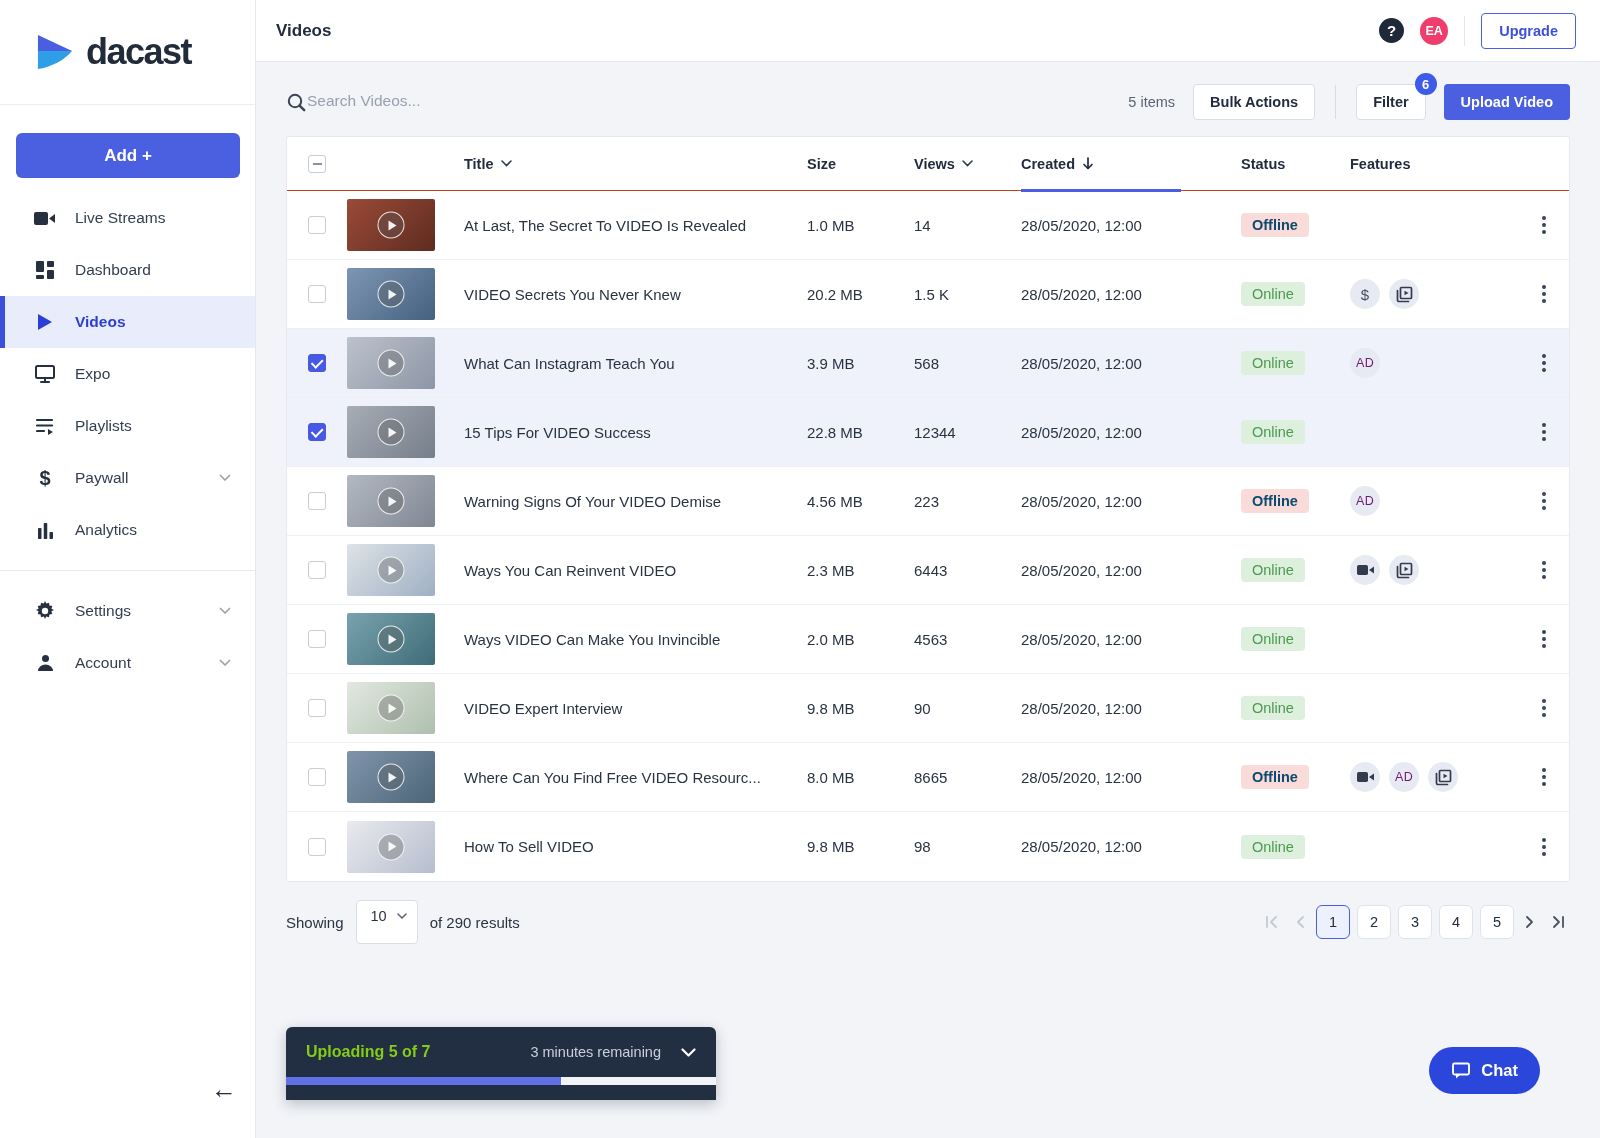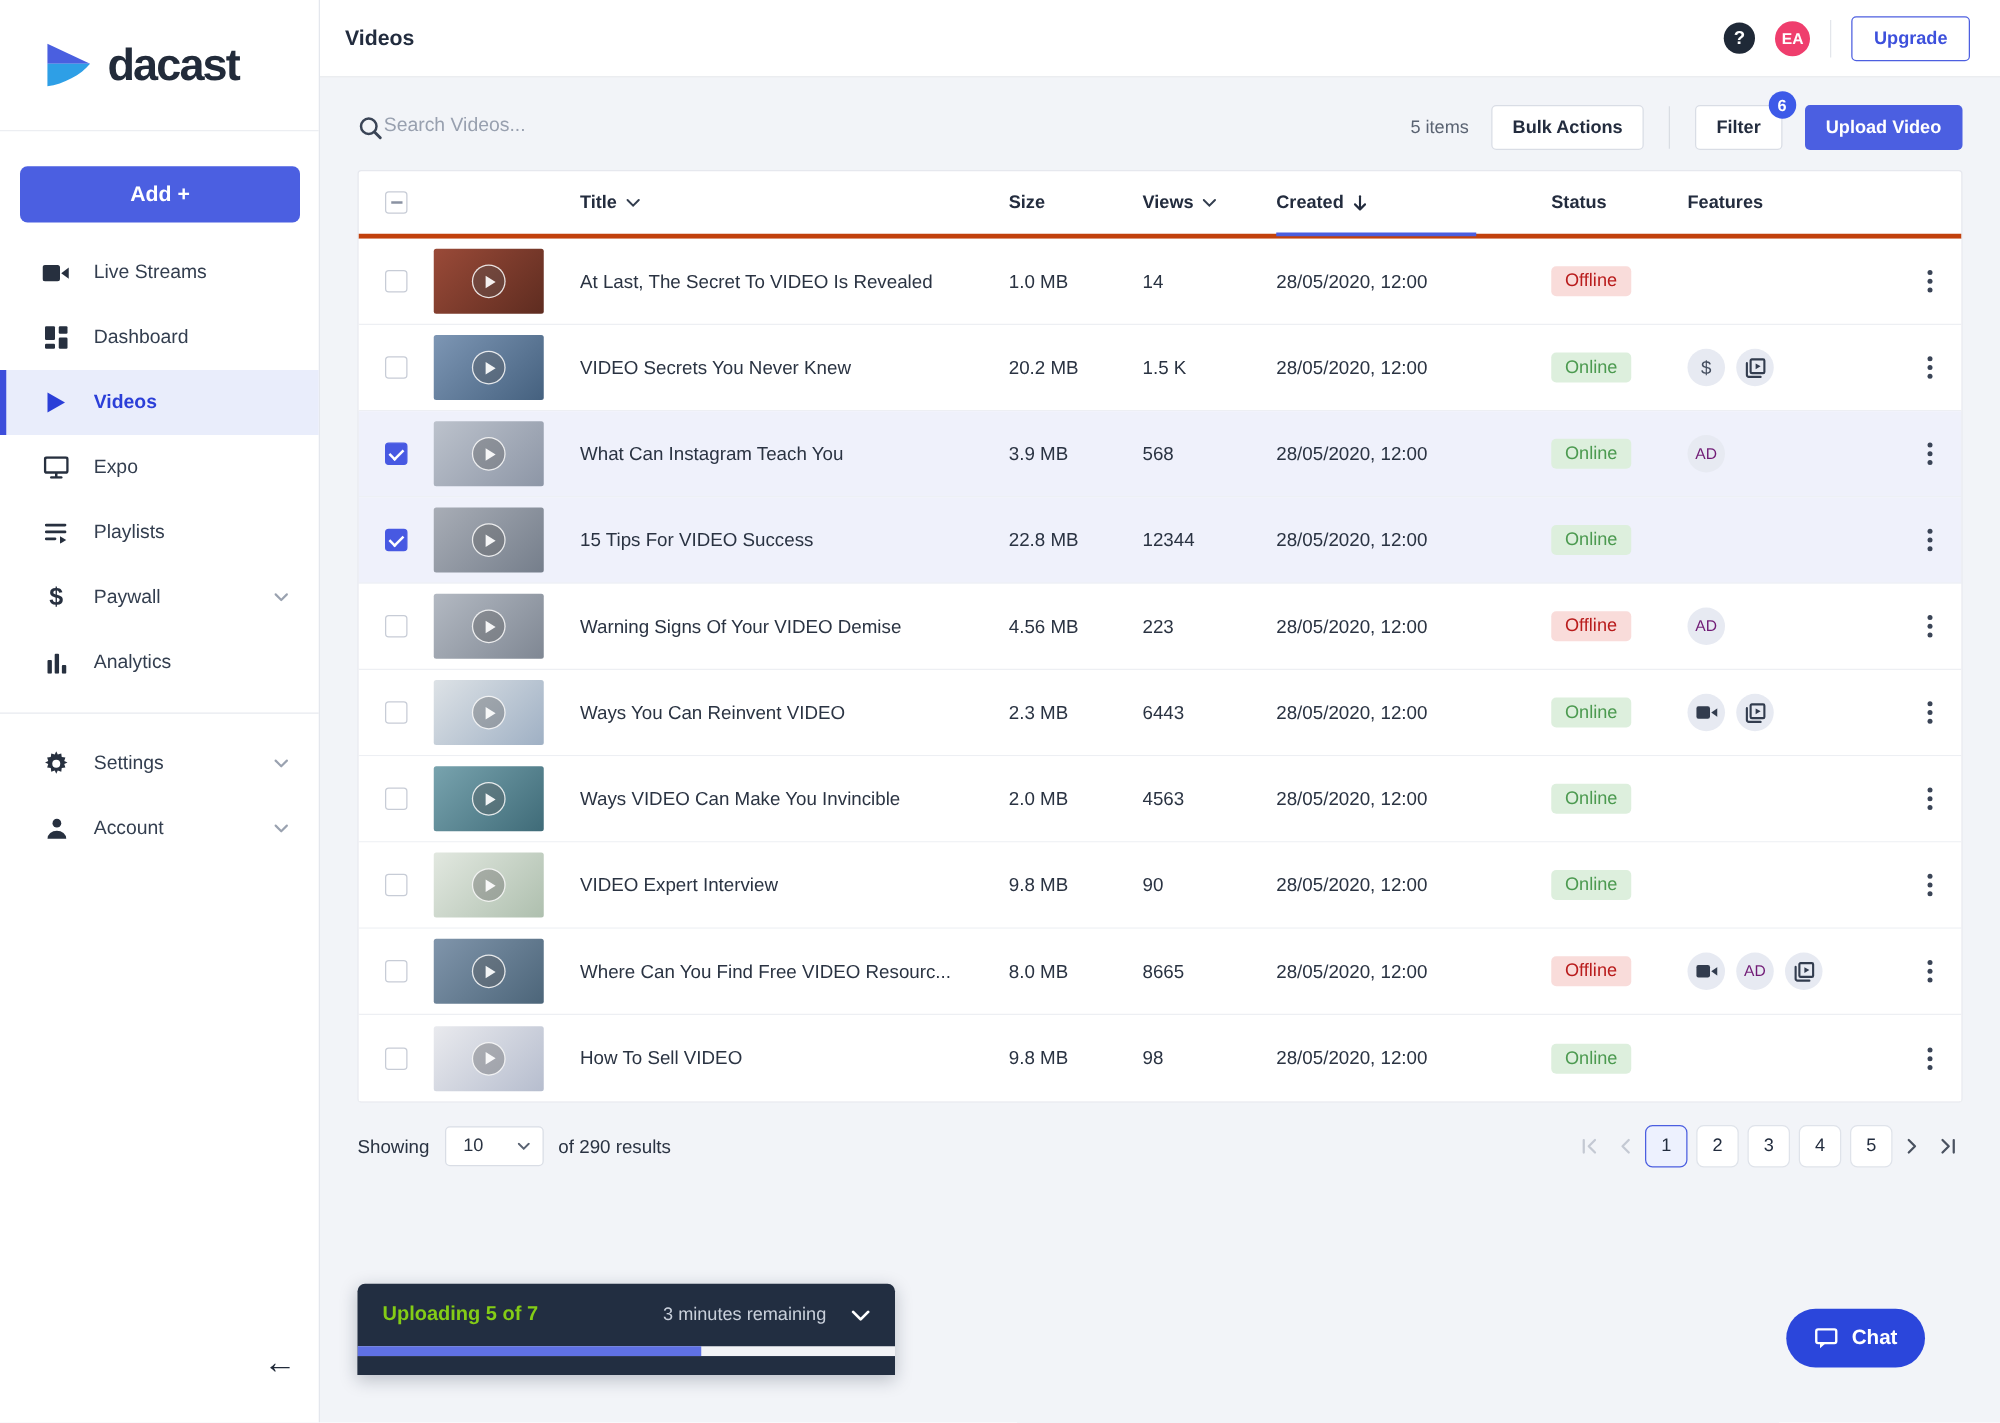--- a/index.html
+++ b/index.html
@@ -55,21 +55,21 @@
   .filter-wrap { position: relative; }
   .filter-badge { position: absolute; top: -11px; right: -11px; width: 22px; height: 22px; border-radius: 50%;
                   background: #3D5AE8; color: #fff; font-size: 13px; font-weight: 700;
                   display: flex; align-items: center; justify-content: center; }
   .upload-btn { background: #4B5FE1; border: none; color: #fff; font-weight: 700; font-size: 14.5px;
                 padding: 10px 17px; border-radius: 4px; margin-left: 18px; cursor: pointer; font-family: inherit; }
 
   
   .table-card { margin: 0 30px; background: #fff; border: 1px solid #E6E8EE; border-radius: 3px; }
   .grid-row { display: grid; grid-template-columns: 60px 117px 1fr 107px 107px 220px 109px 168px 51px; align-items: center; }
-  .thead { height: 54px; border-bottom: 4px solid #c2410c; font-weight: 700; font-size: 14.5px; color: #232C3E; }
+  .thead { height: 54px; border-bottom: 1px solid #c2410c; font-weight: 700; font-size: 14.5px; color: #232C3E; }
   .th { display: flex; align-items: center; gap: 7px; position: relative; height: 100%; }
   .th .sort-chev { color: #333E4F; display: flex; }
   .sort-underline { position: absolute; left: 0; bottom: -2px; width: 160px; height: 3px; background: #4B5EE0; }
   .trow { height: 69px; border-bottom: 1px solid #EDEFF3; cursor: pointer; background: #fff; }
   .trow:last-child { border-bottom: none; }
   .trow.selected { background: #EFF1FB; }
   .c-check { display: flex; justify-content: center; }
   .checkbox { width: 18px; height: 18px; border: 1.5px solid #C7CCD6; border-radius: 3px; background: #fff;
               display: inline-flex; align-items: center; justify-content: center; cursor: pointer; }
   .checkbox.checked { background: #4759E2; border-color: #4759E2; }
@@ -79,35 +79,35 @@
   .thumb { width: 88px; height: 52px; border-radius: 2px; position: relative; overflow: hidden; }
   .play-overlay { position: absolute; left: 50%; top: 50%; transform: translate(-50%,-50%);
                   width: 27px; height: 27px; border-radius: 50%; border: 1.5px solid rgba(255,255,255,0.85);
                   background: rgba(90,90,90,0.35); display: flex; align-items: center; justify-content: center; }
   .play-overlay::after { content: ""; border-left: 8px solid rgba(255,255,255,0.92);
                          border-top: 5px solid transparent; border-bottom: 5px solid transparent; margin-left: 2px; }
   .c-title { font-size: 15px; color: #2A3342; white-space: nowrap; overflow: hidden; text-overflow: ellipsis; padding-right: 14px; }
   .c-size, .c-views, .c-created { font-size: 15px; color: #2A3342; }
   .badge { display: inline-block; font-size: 14.5px; padding: 4px 11px; border-radius: 4px; }
   .badge.online { background: #DDEFDD; color: #4C9A50; }
-  .badge.offline { background: #F9DCDA; color: #b91c1c; }
+  .badge.offline { background: #F9DCDA; color: #0c4a6e; font-weight: bold; }
   .c-features { display: flex; gap: 9px; }
   .chip { width: 30px; height: 30px; border-radius: 50%; background: #E7EAF2; color: #3A4456;
           display: flex; align-items: center; justify-content: center; }
   .chip-txt { font-size: 15px; font-weight: 500; color: #444E5F; }
   .chip-txt.ad { font-size: 12.5px; color: #701a75; letter-spacing: 0.2px; }
   .c-kebab { display: flex; justify-content: center; }
   .kebab { display: flex; flex-direction: column; gap: 3px; padding: 6px; cursor: pointer; }
   .kebab i { width: 4px; height: 4px; border-radius: 50%; background: #3A4456; }
 
   
   .table-footer { display: flex; align-items: center; margin: 18px 30px 0 30px; }
   .showing-label, .results-label { font-size: 15px; color: #2A3342; }
-  .pagesize-select { display: inline-flex; align-items: center; gap: 27px; border: 1px solid #D9DDE5; border-radius: 4px;
-                     background: #fff; padding: 7px 10px 7px 14px; margin: 0 12px; font-size: 14.5px; cursor: pointer; }
+  .pagesize-select { display: inline-flex; align-items: center; gap: 10px; border: 1px solid #D9DDE5; border-radius: 4px;
+                     background: #fff; padding: 7px 10px 19px 14px; margin: 0 12px; font-size: 14.5px; cursor: pointer; }
   .pagesize-select .chev { color: #5A6372; display: flex; }
   .pager { margin-left: auto; display: flex; align-items: center; gap: 7px; }
   .pager-nav { display: flex; align-items: center; padding: 4px; cursor: pointer; }
   .pager-nav.disabled { color: #C4C9D3; }
   .pager-nav.enabled { color: #4A5260; }
   .page-btn { min-width: 34px; height: 34px; border: 1px solid #DFE3EA; border-radius: 6px; background: #fff;
               font-size: 14.5px; color: #222C3E; display: flex; align-items: center; justify-content: center; cursor: pointer; }
   .page-btn.active { border: 1.5px solid #4B5EE0; background: #EDF1FE; }
 
   

